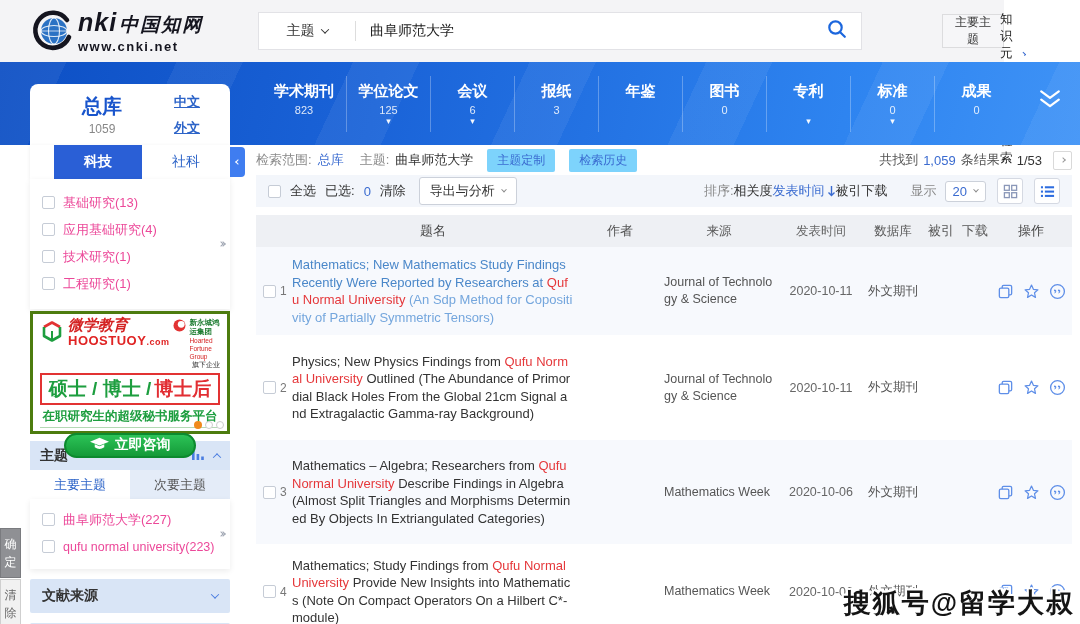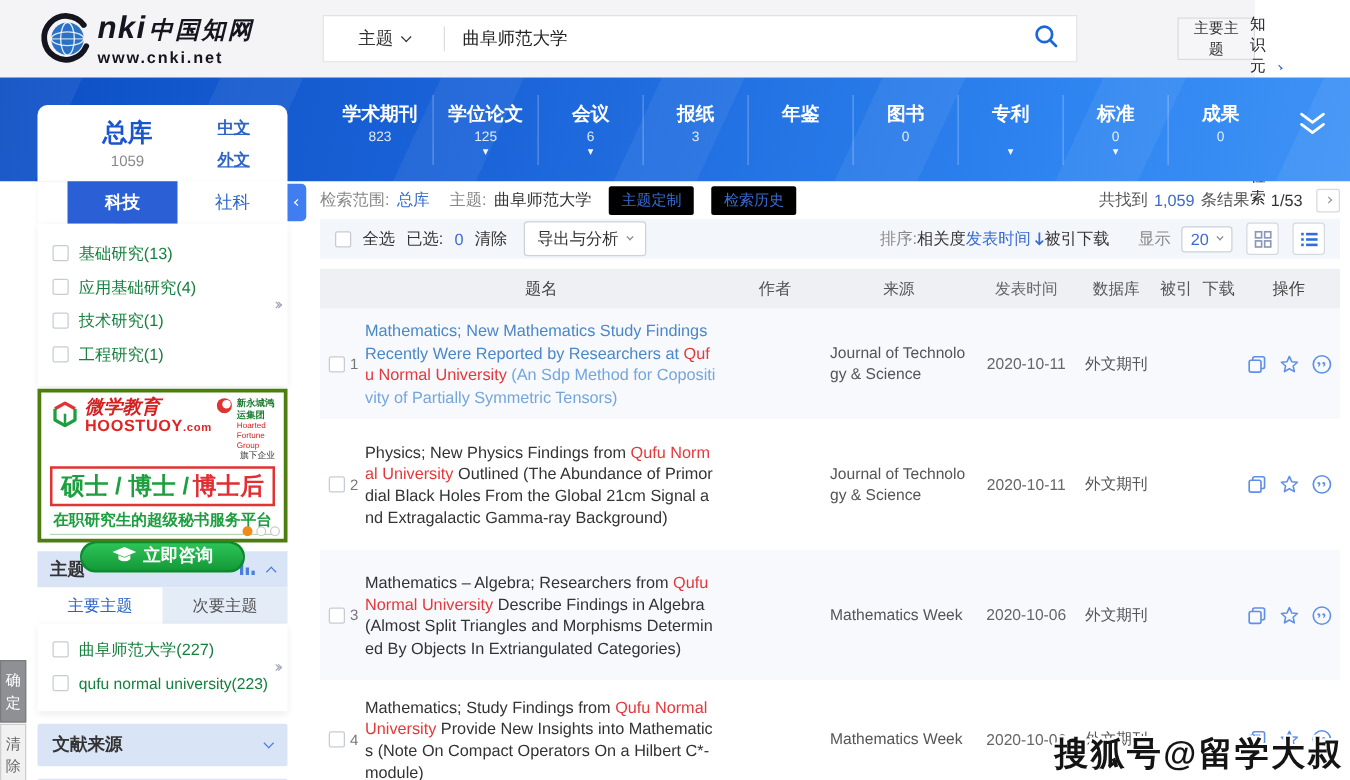--- a/index.html
+++ b/index.html
@@ -52,21 +52,21 @@
   .morebtn{position:absolute;right:16px;top:26px;cursor:pointer;}
 
   
   .sidebar{position:absolute;left:30px;top:145px;width:200px;}
   .side-tabs{display:flex;height:34px;position:relative;background:#fff;box-shadow:0 1px 4px rgba(0,0,0,.08);padding-left:24px;}
   .tab-tech{flex:1;background:#2a5fd6;color:#fff;font-size:14px;font-weight:bold;display:flex;align-items:center;justify-content:center;position:relative;cursor:pointer;}
   .tab-tech::after{content:'';position:absolute;bottom:-6px;left:50%;margin-left:-6px;border:6px solid transparent;border-top-color:#2a5fd6;border-bottom:none;}
   .tab-soc{flex:1;background:#fff;color:#2d64c8;font-size:14px;display:flex;align-items:center;justify-content:center;cursor:pointer;}
   .collapse-handle{position:absolute;left:200px;top:2px;width:15px;height:30px;background:#3f7df0;color:#fff;border-radius:0 4px 4px 0;display:flex;align-items:center;justify-content:center;cursor:pointer;}
   .filter-panel{background:#fff;padding:10px 12px 12px;position:relative;box-shadow:0 2px 6px rgba(0,0,0,.08);}
-  .chk-row{display:flex;align-items:center;gap:8px;height:27px;font-size:13px;color:#15803d;}
+  .chk-row{display:flex;align-items:center;gap:8px;height:27px;font-size:13px;color:#ec4899;}
   .chk-row.en{font-size:12.5px;}
   .cb{width:13px;height:13px;border:1px solid #c6ccd6;border-radius:2px;background:#fff;flex-shrink:0;cursor:pointer;}
   .expand{position:absolute;right:5px;top:50%;transform:translateY(-50%);color:#a0a6b3;display:flex;cursor:pointer;}
   .expand .chev{margin-left:-2px;}
 
   
   .ad{margin-top:2px;border:3px solid #4d7c0f;background:#fff;padding:4px 7px 2px;position:relative;height:123px;}
   .ad-top{display:flex;align-items:flex-start;gap:4px;}
   .ad-brandcol{display:flex;flex-direction:column;line-height:1.05;}
   .ad-brand-cn{font-family:"DejaVu Serif","Liberation Serif",serif;font-style:italic;font-weight:bold;font-size:15px;color:#d42222;}
@@ -101,21 +101,21 @@
   .vbtn{position:absolute;left:0;width:21px;text-align:center;font-size:12px;line-height:1.5;padding:6px 3px;word-break:break-all;cursor:pointer;}
   .vbtn.confirm{top:528px;background:#8f9094;color:#fff;border:1px solid #7a7b7f;}
   .vbtn.clear{top:579px;background:#f1f1f1;color:#666;border:1px solid #cfcfcf;}
 
   
   .main{position:absolute;left:256px;top:145px;width:816px;}
   .crumbs{height:30px;display:flex;align-items:center;font-size:13px;gap:6px;}
   .lbl{color:#888;}
   .blue{color:#3a6bd0;}
   .dark{color:#333;}
-  .pill{background:#000000;color:#3a6bd0;font-size:12px;padding:3px 10px;border-radius:2px;margin-left:8px;cursor:pointer;}
+  .pill{background:#7dd3fc;color:#3a6bd0;font-size:12px;padding:3px 10px;border-radius:2px;margin-left:8px;cursor:pointer;}
   .crumb-right{margin-left:auto;display:flex;align-items:center;gap:5px;font-size:13px;color:#555;}
   .page-ind{color:#333;margin-left:12px;}
   .next-btn{width:19px;height:19px;border:1px solid #d9d9d9;background:#fff;display:flex;align-items:center;justify-content:center;color:#999;margin-left:6px;cursor:pointer;border-radius:2px;}
   .toolbar{height:32px;background:#f3f6fb;display:flex;align-items:center;padding:0 12px;font-size:13px;color:#333;gap:9px;}
   .export-btn{background:#fff;border:1px solid #ccd1da;border-radius:3px;padding:4px 10px;display:flex;align-items:center;gap:7px;font-size:13px;color:#333;margin-left:4px;cursor:pointer;font-family:inherit;}
   .export-btn .chev{color:#888;}
   .sort-group{margin-left:auto;display:flex;align-items:center;}
   .sort-item{cursor:pointer;color:#333;}
   .sort-item.active{color:#3a6bd0;display:flex;align-items:center;gap:2px;}
   .disp-group{display:flex;align-items:center;gap:8px;margin-left:14px;}

